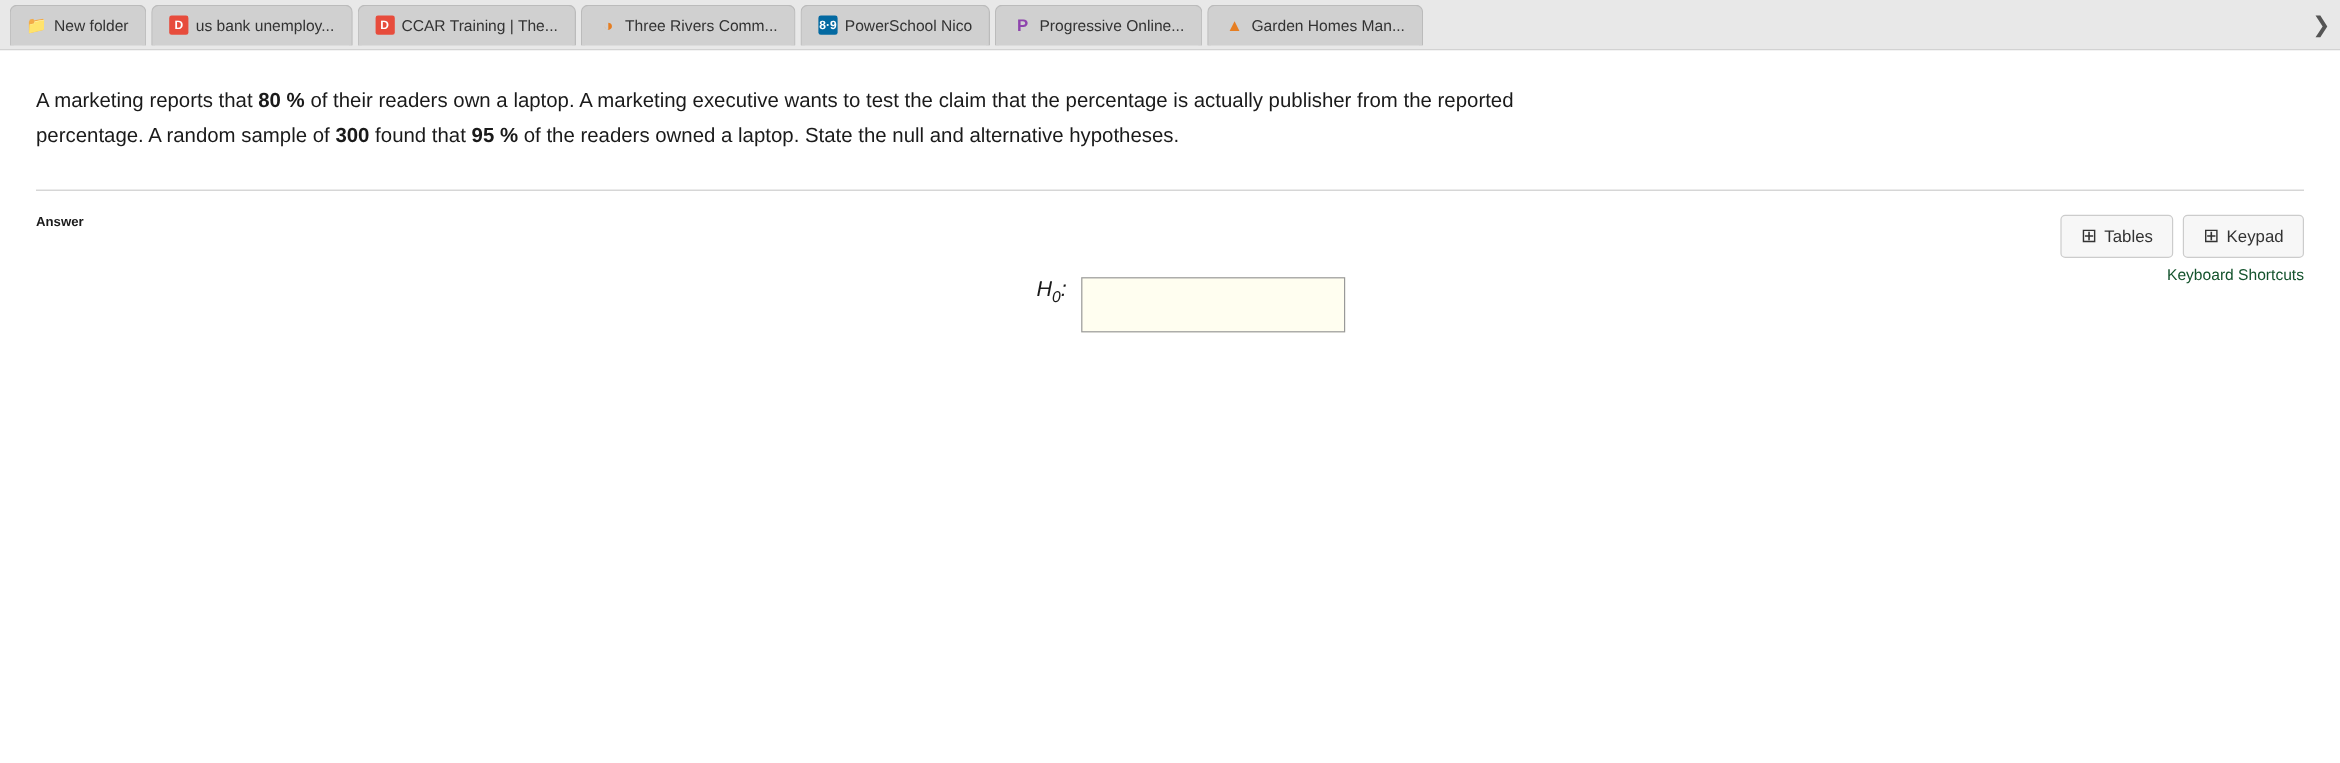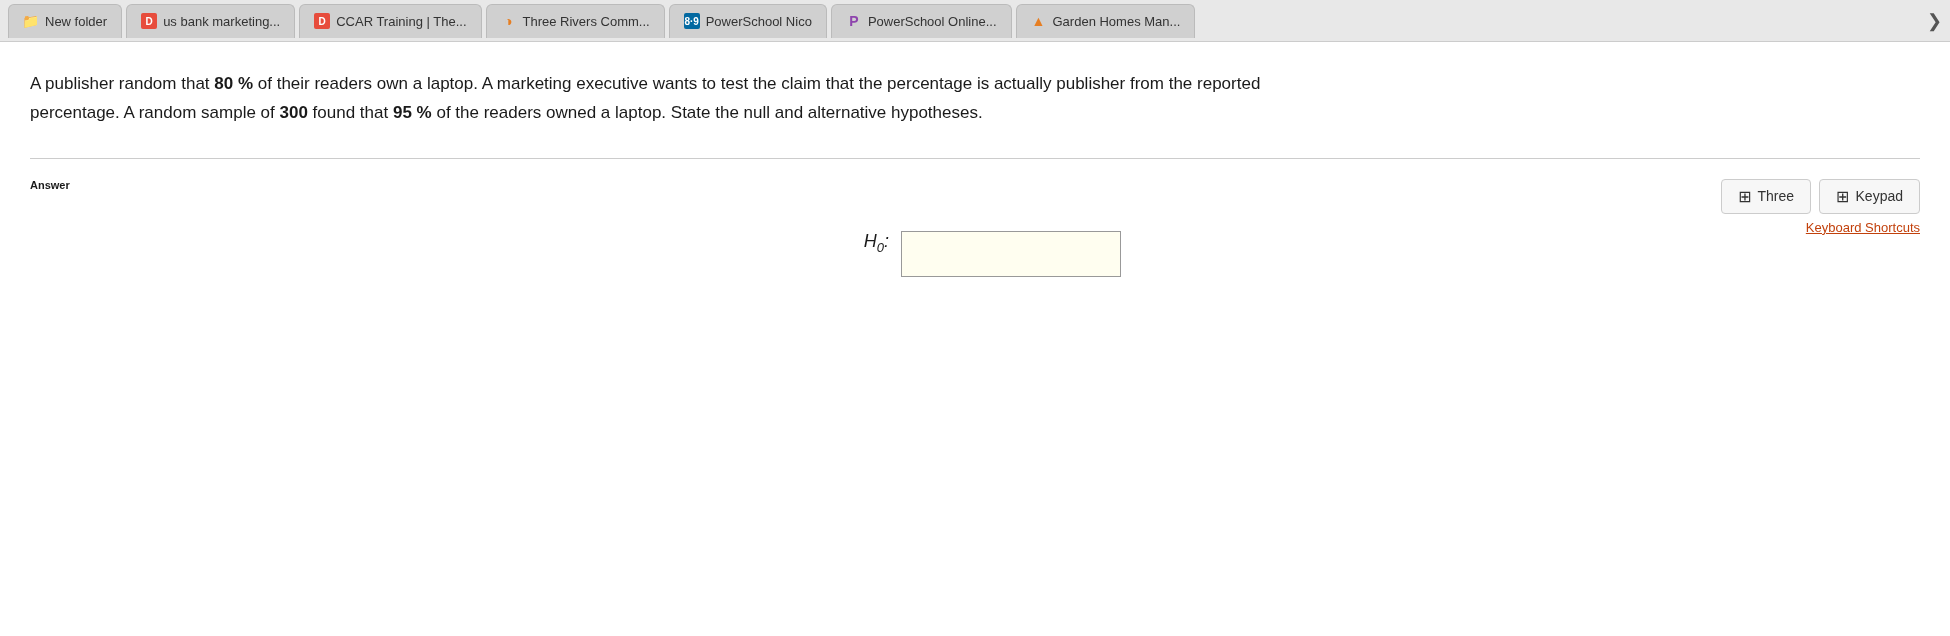--- a/index.html
+++ b/index.html
@@ -170,23 +170,22 @@
       color: #333;
       cursor: pointer;
     }
 
     .toolbar-btn-icon {
       font-size: 16px;
     }
 
     .keyboard-shortcuts {
       font-size: 13px;
-      color: #c2410c;
+      color: #14532d;
       cursor: pointer;
-      text-decoration: underline;
       text-align: left;
     }
 
     
     .hypothesis-area {
       display: flex;
       flex-direction: column;
       align-items: center;
       margin-top: 40px;
       gap: 24px;
@@ -225,71 +224,71 @@
 
 <div class="tab-bar">
 
   <div class="tab-item">
     <span class="tab-icon tab-icon-folder">📁</span>
     <span>New folder</span>
   </div>
 
   <div class="tab-item">
     <span class="tab-icon tab-icon-doc">D</span>
-    <span>us bank marketing...</span>
+    <span>us bank unemploy...</span>
   </div>
 
   <div class="tab-item">
     <span class="tab-icon tab-icon-doc">D</span>
     <span>CCAR Training | The...</span>
   </div>
 
   <div class="tab-item">
     <span class="tab-icon tab-icon-clock">◑</span>
     <span>Three Rivers Comm...</span>
   </div>
 
   <div class="tab-item">
     <span class="tab-icon tab-icon-ss">8·9</span>
     <span>PowerSchool Nico</span>
   </div>
 
   <div class="tab-item">
     <span class="tab-icon tab-icon-prog">P</span>
-    <span>PowerSchool Online...</span>
+    <span>Progressive Online...</span>
   </div>
 
   <div class="tab-item">
     <span class="tab-icon tab-icon-garden">▲</span>
     <span>Garden Homes Man...</span>
   </div>
 
   <div class="tab-nav-arrow">
     <span>❯</span>
   </div>
 </div>
 
 <div class="main-content">
 
   <div class="problem-text">
-    <span>A publisher random that </span><span class="bold-value">80 %</span><span> of their readers own a laptop.  A marketing executive wants to test the claim that the percentage is actually publisher from the reported</span><br>
+    <span>A marketing reports that </span><span class="bold-value">80 %</span><span> of their readers own a laptop.  A marketing executive wants to test the claim that the percentage is actually publisher from the reported</span><br>
     <span>percentage.  A random sample of </span><span class="bold-value">300</span><span> found that </span><span class="bold-value">95 %</span><span> of the readers owned a laptop.  State the null and alternative hypotheses.</span>
   </div>
 
   <hr class="divider">
 
   <div class="answer-section">
 
     <div class="answer-label">Answer</div>
 
     <div class="toolbar-buttons">
       <div class="toolbar-top-row">
         <button class="toolbar-btn">
           <span class="toolbar-btn-icon">⊞</span>
-          <span>Three</span>
+          <span>Tables</span>
         </button>
         <button class="toolbar-btn">
           <span class="toolbar-btn-icon">⊞</span>
           <span>Keypad</span>
         </button>
       </div>
       <div class="keyboard-shortcuts">Keyboard Shortcuts</div>
     </div>
 
     <div class="hypothesis-area">

